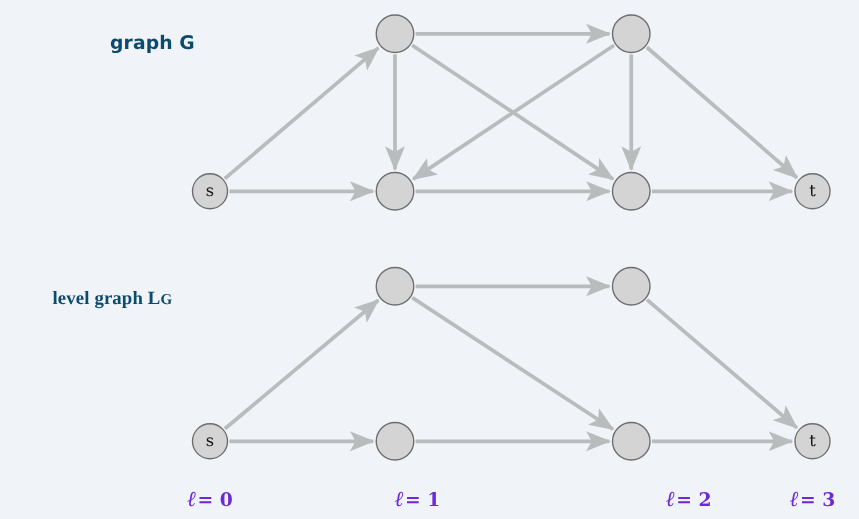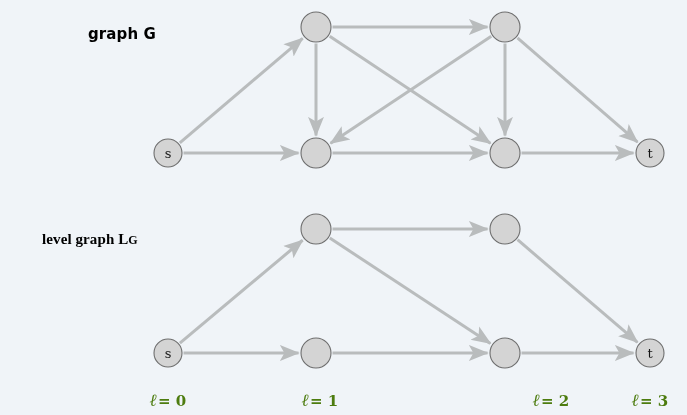--- a/index.html
+++ b/index.html
@@ -19,38 +19,38 @@
     top: 0;
     left: 0;
     width: 687px;
     height: 415px;
   }
   .diagram-label {
     position: absolute;
     font-family: "DejaVu Sans", sans-serif;
     font-weight: bold;
     font-size: 15px;
-    color: #000000;
+    color: #0c4a6e;
     white-space: nowrap;
     letter-spacing: 0.1px;
   }
   #label-graph-g { left: 88px; top: 25px; }
   #label-level-graph { left: 42px; top: 231px; font-family: Liberation Serif, serif; }
   .smallcap-g {
     font-size: 12px;
     font-weight: bold;
     vertical-align: baseline;
   }
   .level-tick {
     position: absolute;
     top: 390px;
     font-family: "DejaVu Serif", serif;
     font-weight: bold;
     font-size: 15px;
-    color: #4d7c0f;
+    color: #6d28d9;
     white-space: nowrap;
     transform: translateX(-50%);
   }
   .ell {
     font-family: "DejaVu Serif", serif;
     font-style: italic;
     font-weight: bold;
     font-size: 17px;
     padding-right: 1px;
   }
@@ -127,16 +127,16 @@
 <div class="diagram-label" id="label-graph-g">
   <span>graph G</span>
 </div>
 
 <div class="diagram-label" id="label-level-graph">
   <span>level graph L</span><span class="smallcap-g">G</span>
 </div>
 
 <div id="level-ticks">
     <div class="level-tick" style="left: 168px;"><span class="ell">ℓ</span><span>= 0</span></div>
-    <div class="level-tick" style="left: 320px;"><span class="ell">ℓ</span><span>= 1</span></div>
+    <div class="level-tick" style="left: 334px;"><span class="ell">ℓ</span><span>= 1</span></div>
     <div class="level-tick" style="left: 505px; margin-left: 46px;"><span class="ell">ℓ</span><span>= 2</span></div>
     <div class="level-tick" style="left: 650px;"><span class="ell">ℓ</span><span>= 3</span></div>
   </div>
 
 </body></html>

